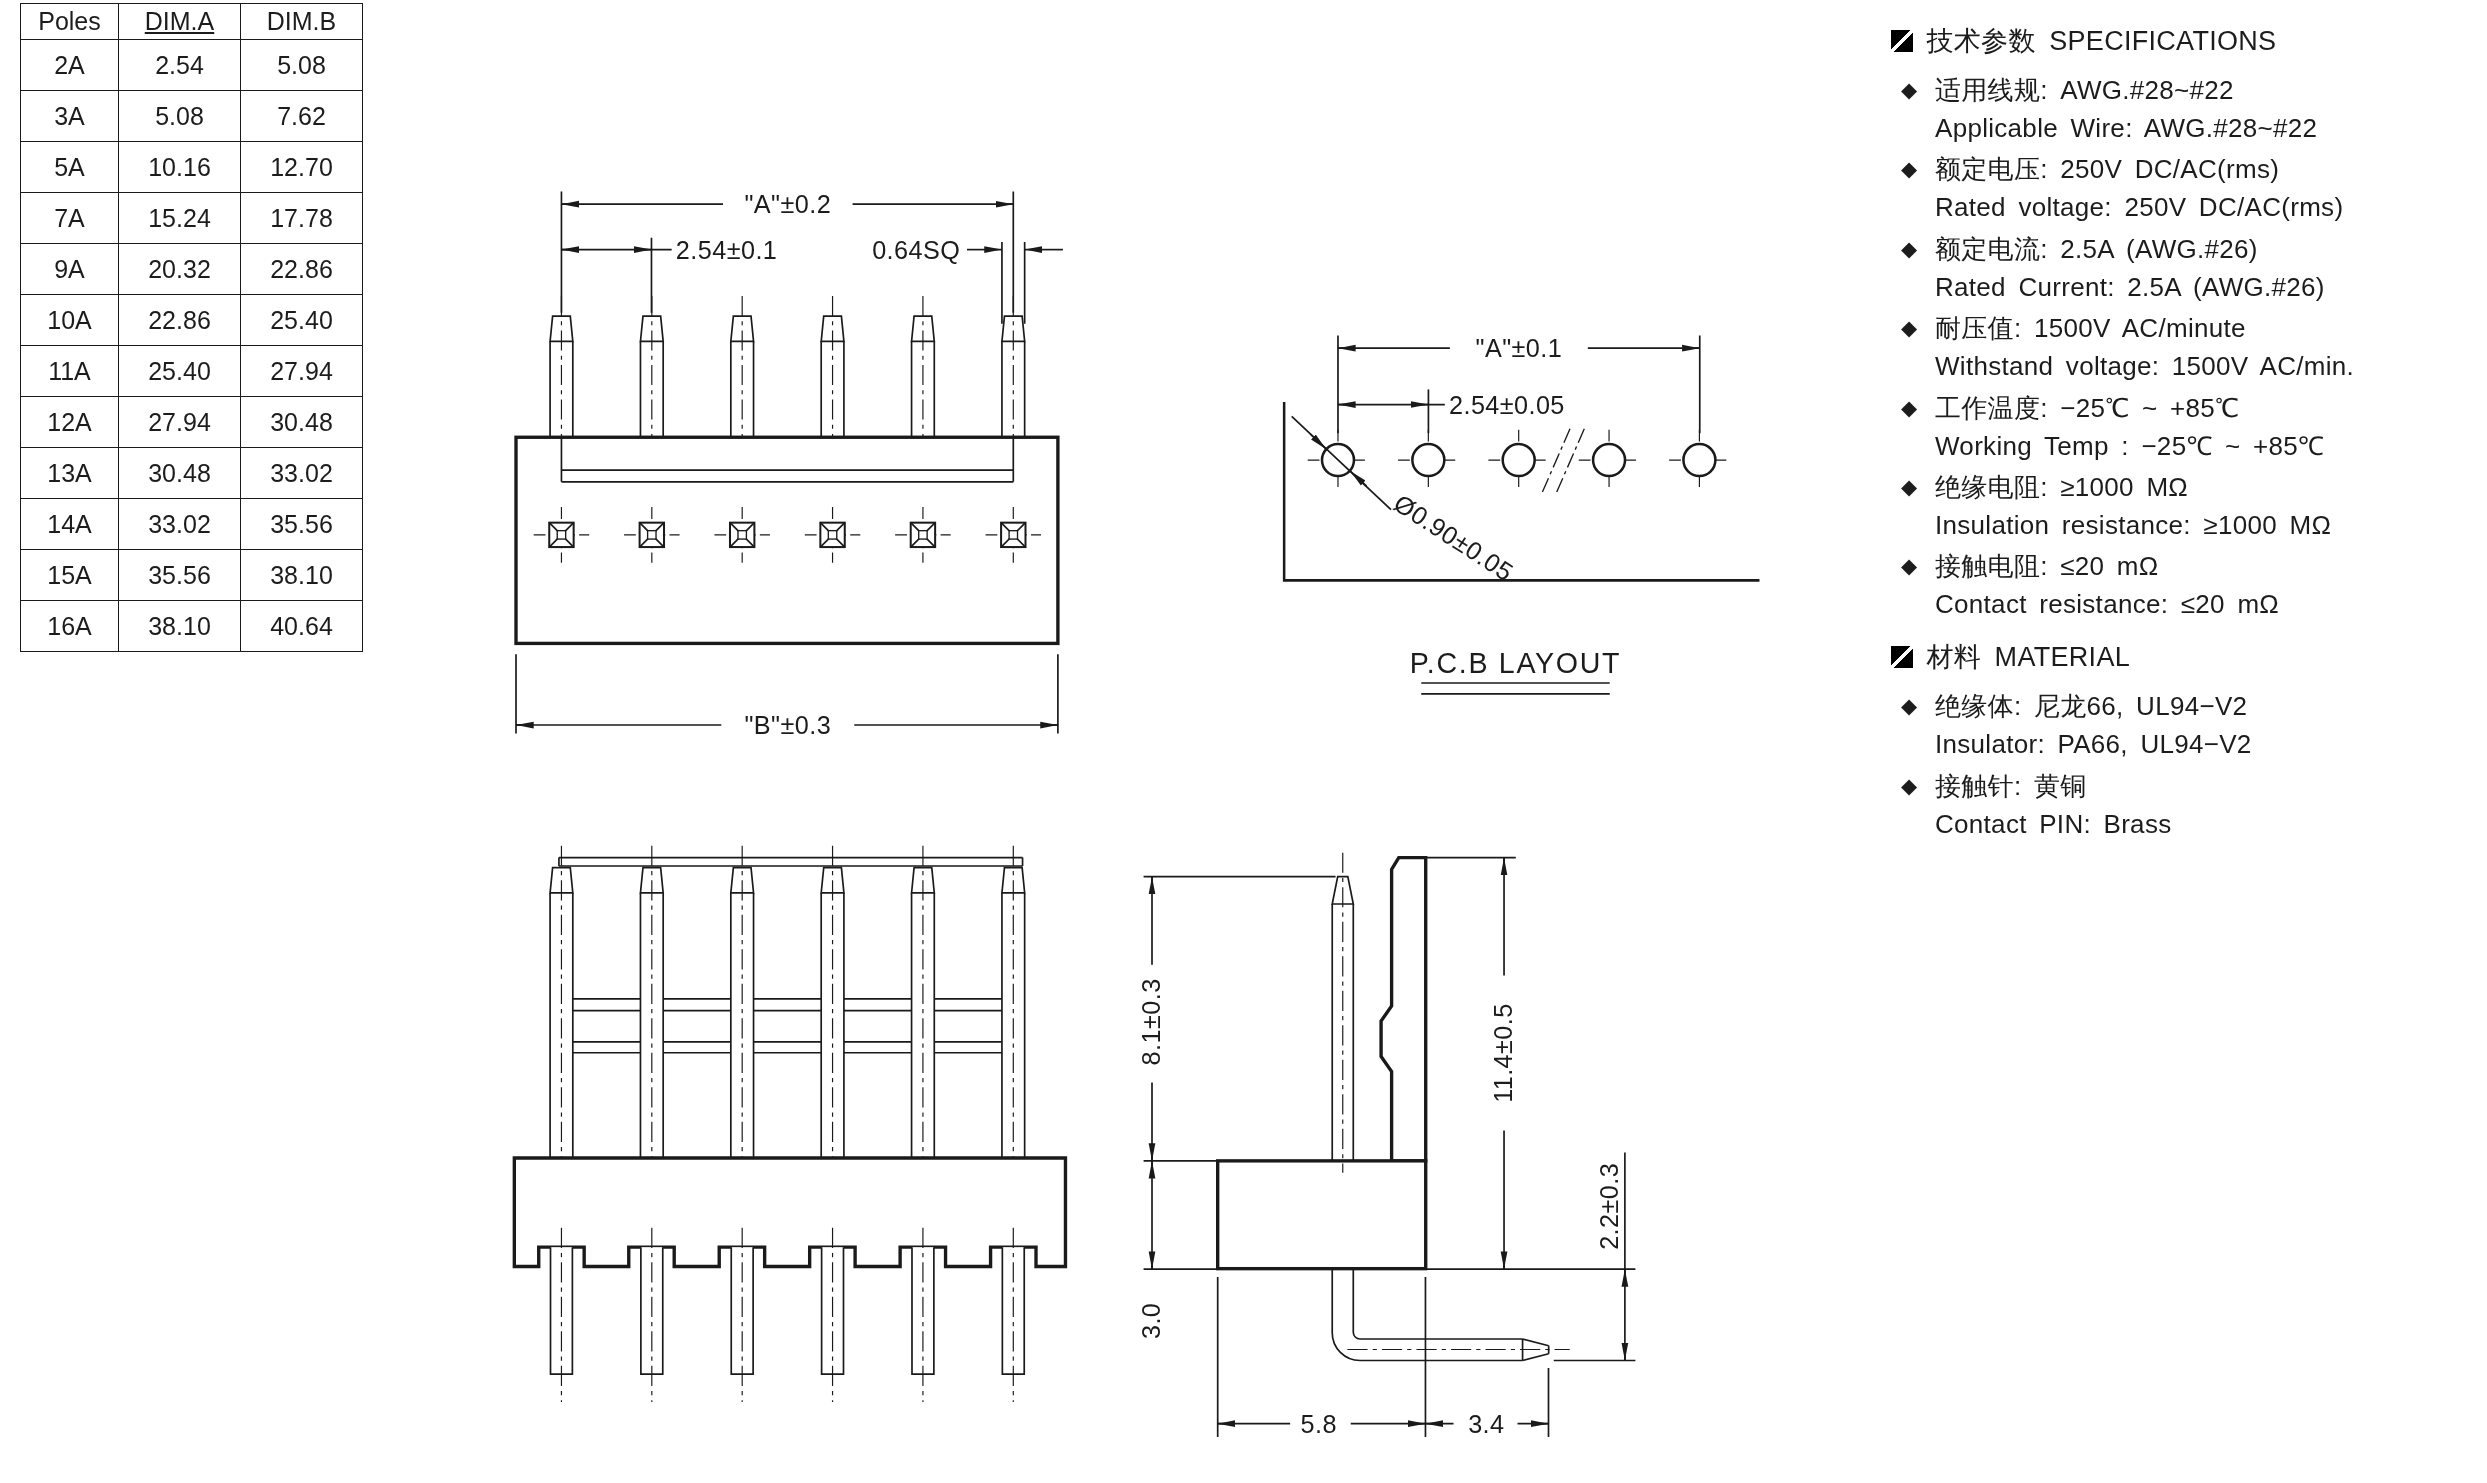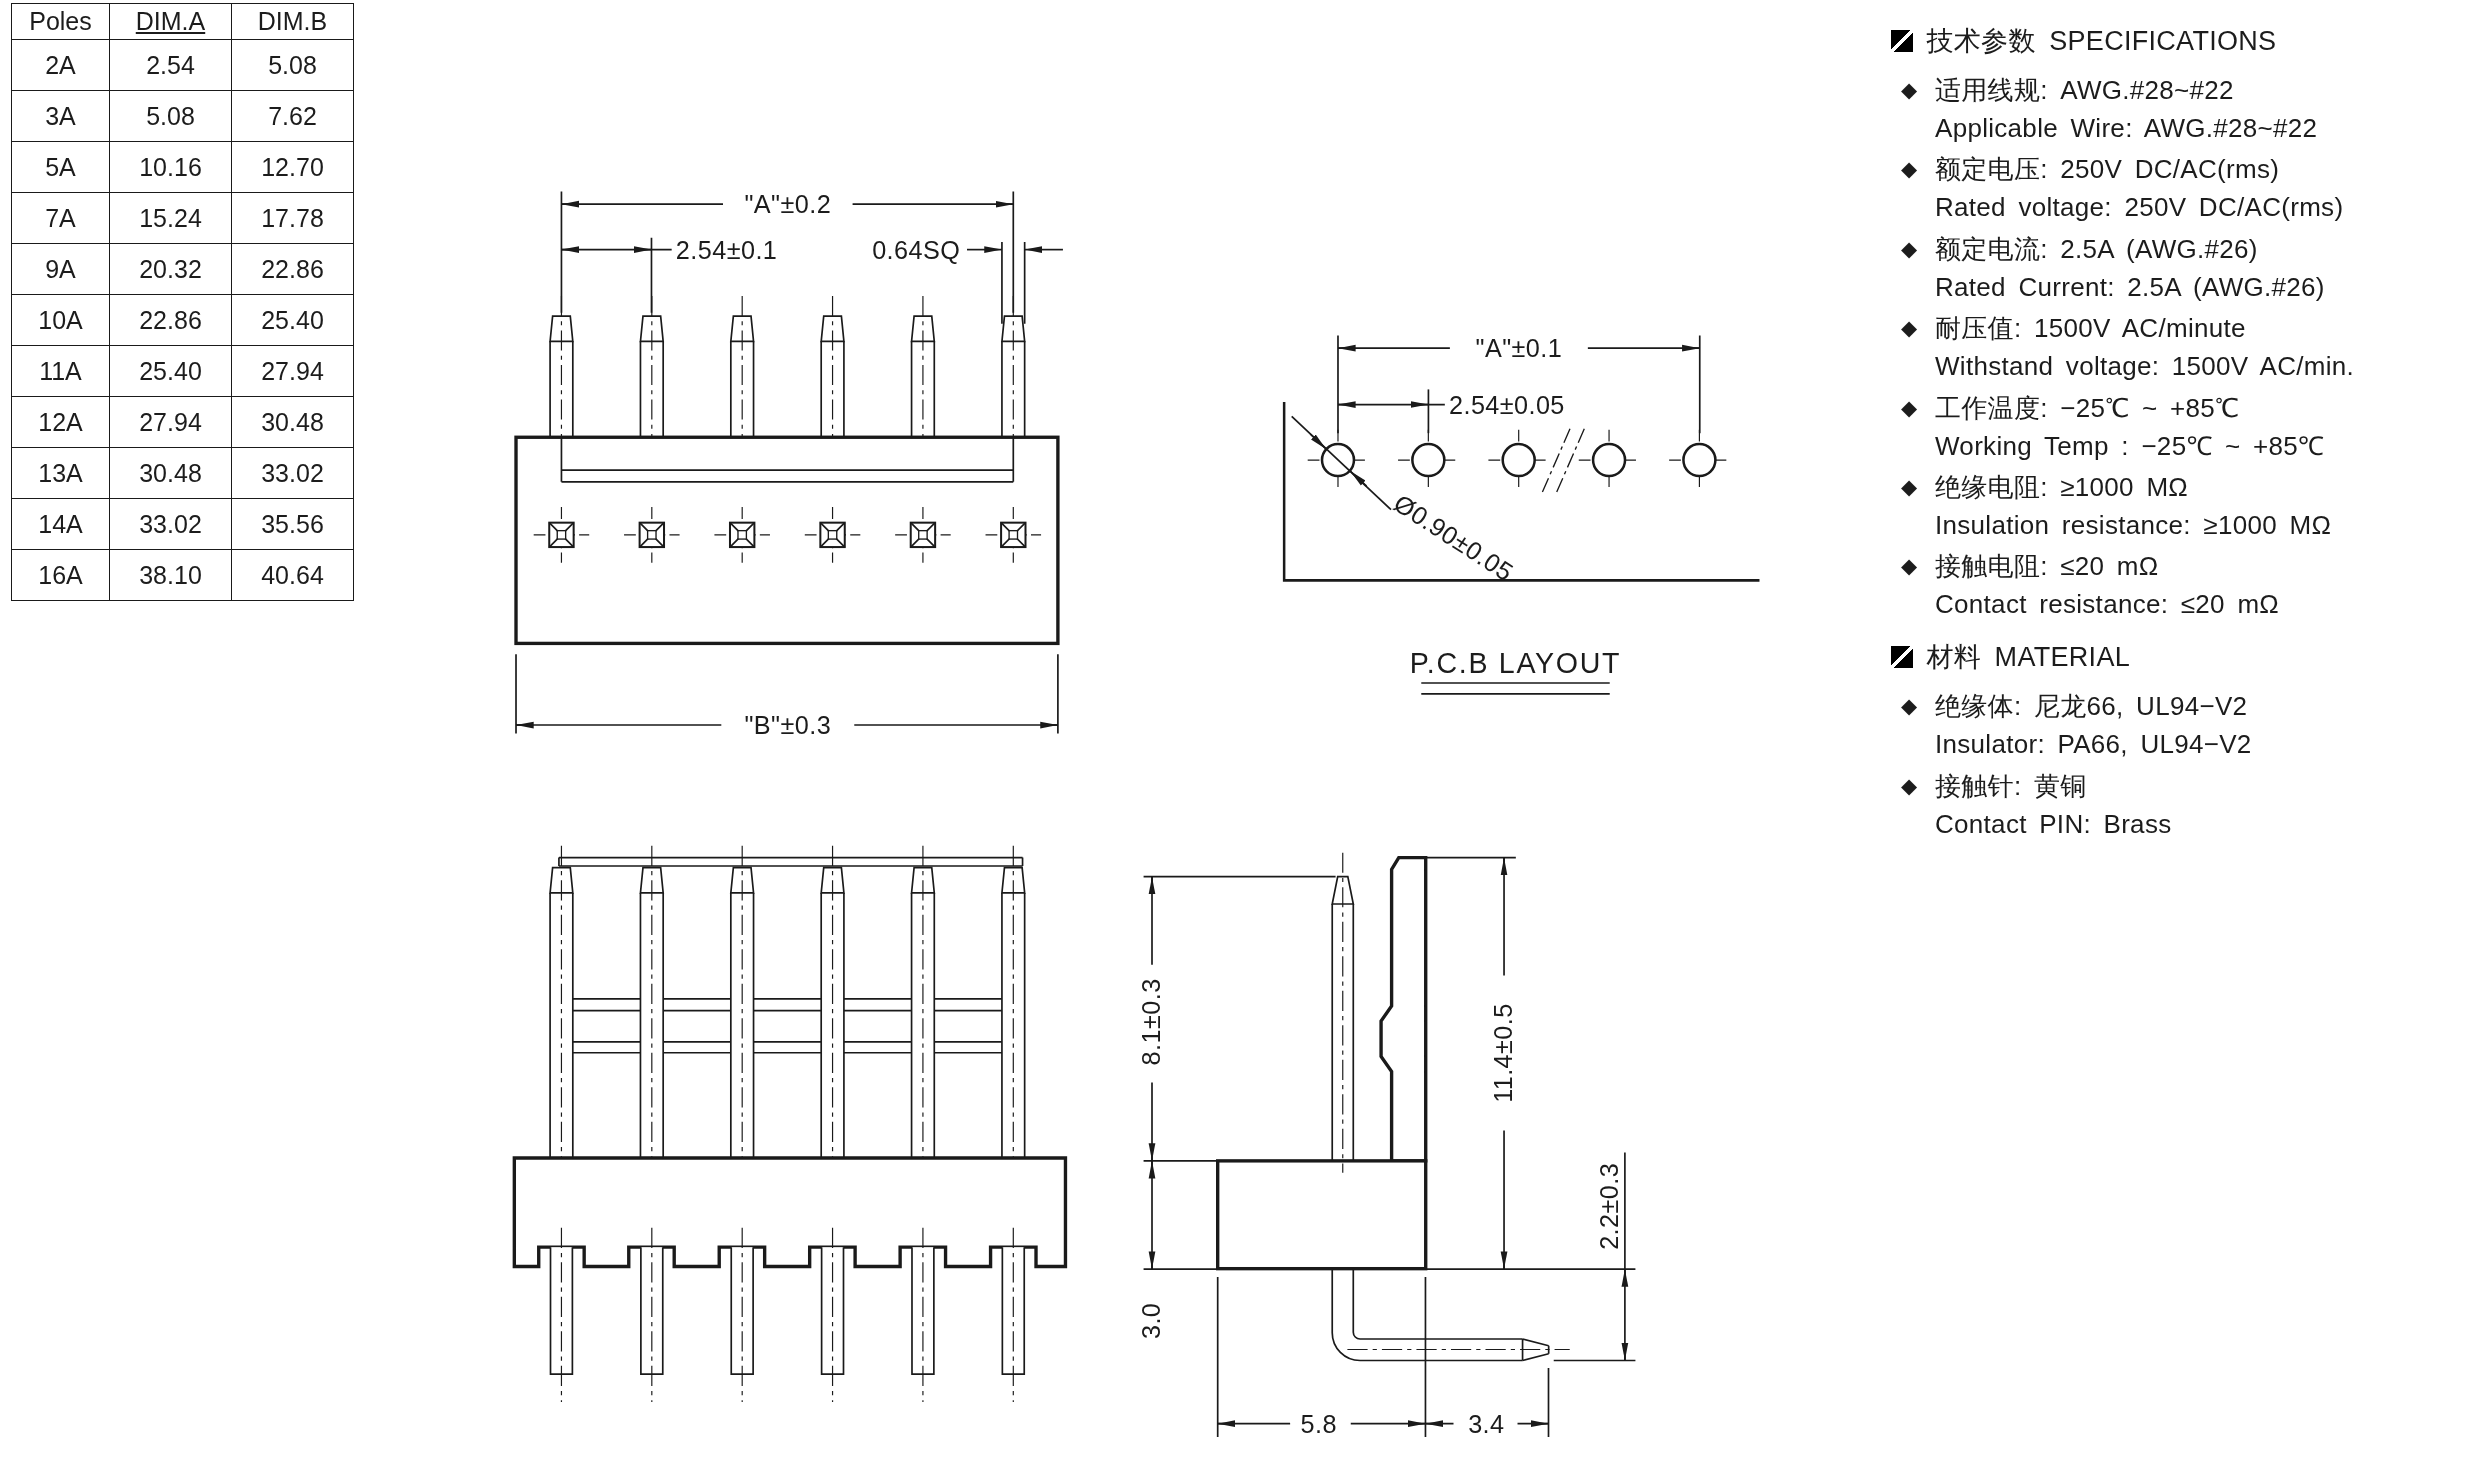--- a/index.html
+++ b/index.html
@@ -1,19 +1,19 @@
 <!DOCTYPE html>
 <html style="font-size:13.5px"><head>
 <meta charset="utf-8">
 <style>
   html,body{margin:0;padding:0;background:#fff;}
   #canvas{position:relative;width:2487px;height:1484px;background:#fff;overflow:hidden;
           font-family:"Liberation Sans",sans-serif;color:#1c1c1c;}
   
-  #dim-table{position:absolute;left:11px;top:3.4px;border-collapse:collapse;}
+  #dim-table{position:absolute;left:20px;top:3.4px;border-collapse:collapse;}
   #dim-table td,#dim-table th{border:1.7px solid #1a1a1a;font-weight:normal;
      font-size:25px;text-align:center;color:#1c1c1c;padding:0;}
   #dim-table th{height:35px;}
   #dim-table td{height:50px;}
   .c-poles{width:97px;} .c-a{width:121px;text-decoration:underline;} .c-b{width:121px;}
   
   .specs{position:absolute;left:1891px;top:22px;width:603px;
          font-size:26px;line-height:38px;letter-spacing:0.3px;word-spacing:5px;}
   .sec-h{display:flex;align-items:center;gap:13.5px;font-size:27px;margin-bottom:11px;}
   .sq-ico{flex:0 0 auto;width:22px;height:22px;
@@ -100,20 +100,25 @@
           <td>13A</td>
           <td>30.48</td>
           <td>33.02</td>
         </tr>
     <tr>
           <td>14A</td>
           <td>33.02</td>
           <td>35.56</td>
         </tr>
     <tr>
+          <td>15A</td>
+          <td>35.56</td>
+          <td>38.10</td>
+        </tr>
+    <tr>
           <td>16A</td>
           <td>38.10</td>
           <td>40.64</td>
         </tr>
   </tbody>
     </table>
 
   <svg style="left:472px;top:168px" width="640" height="589" viewBox="560 200 760 700">
     <defs>
       <g id="fpin">

